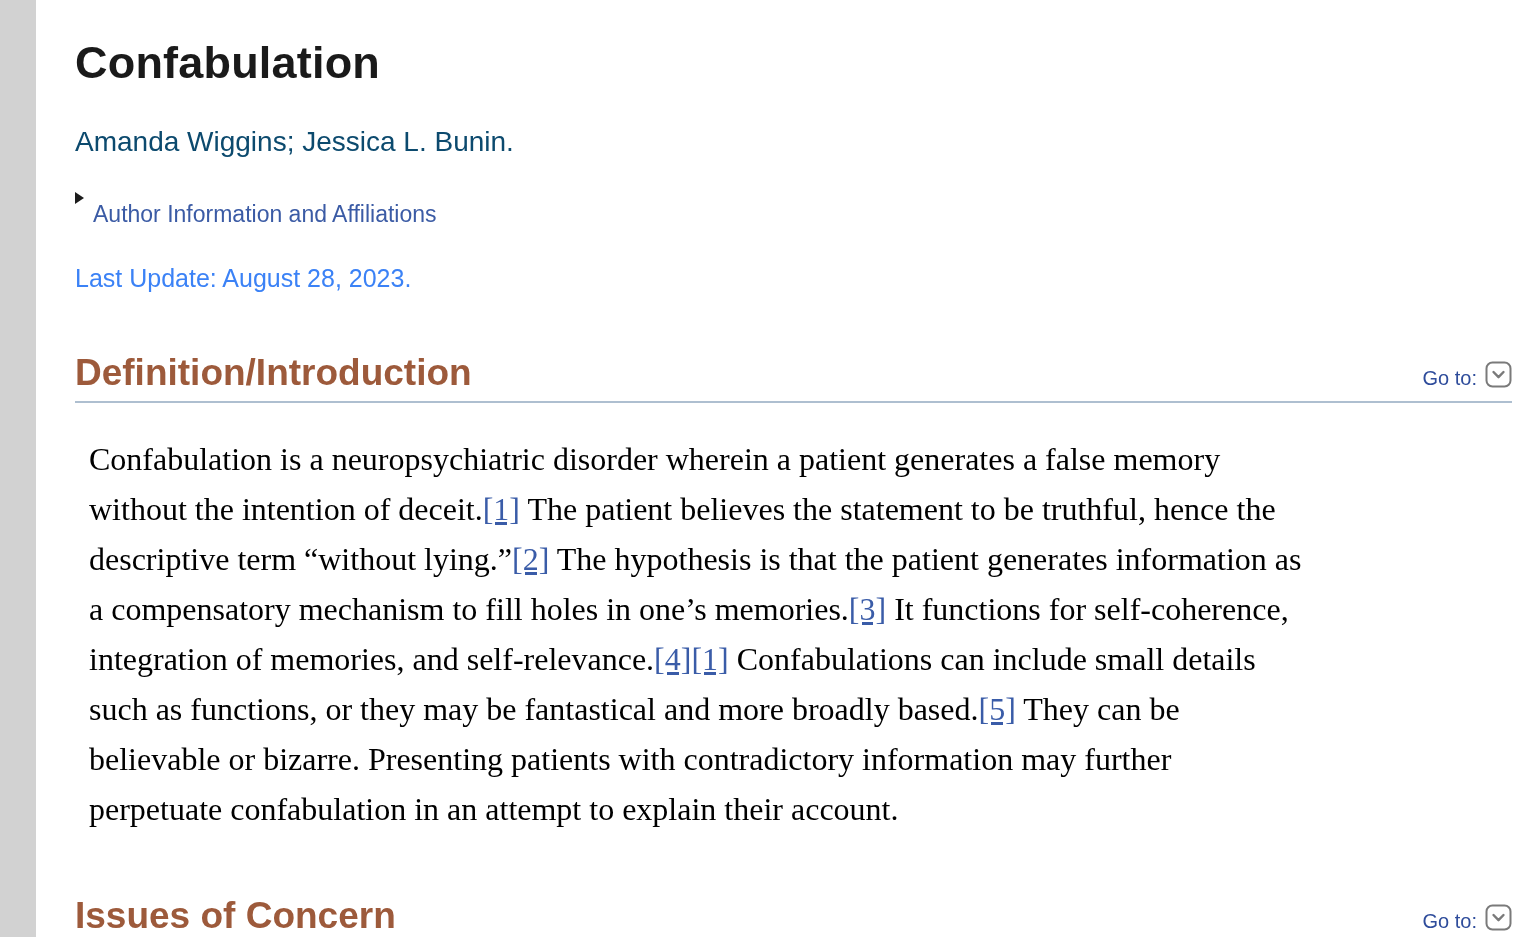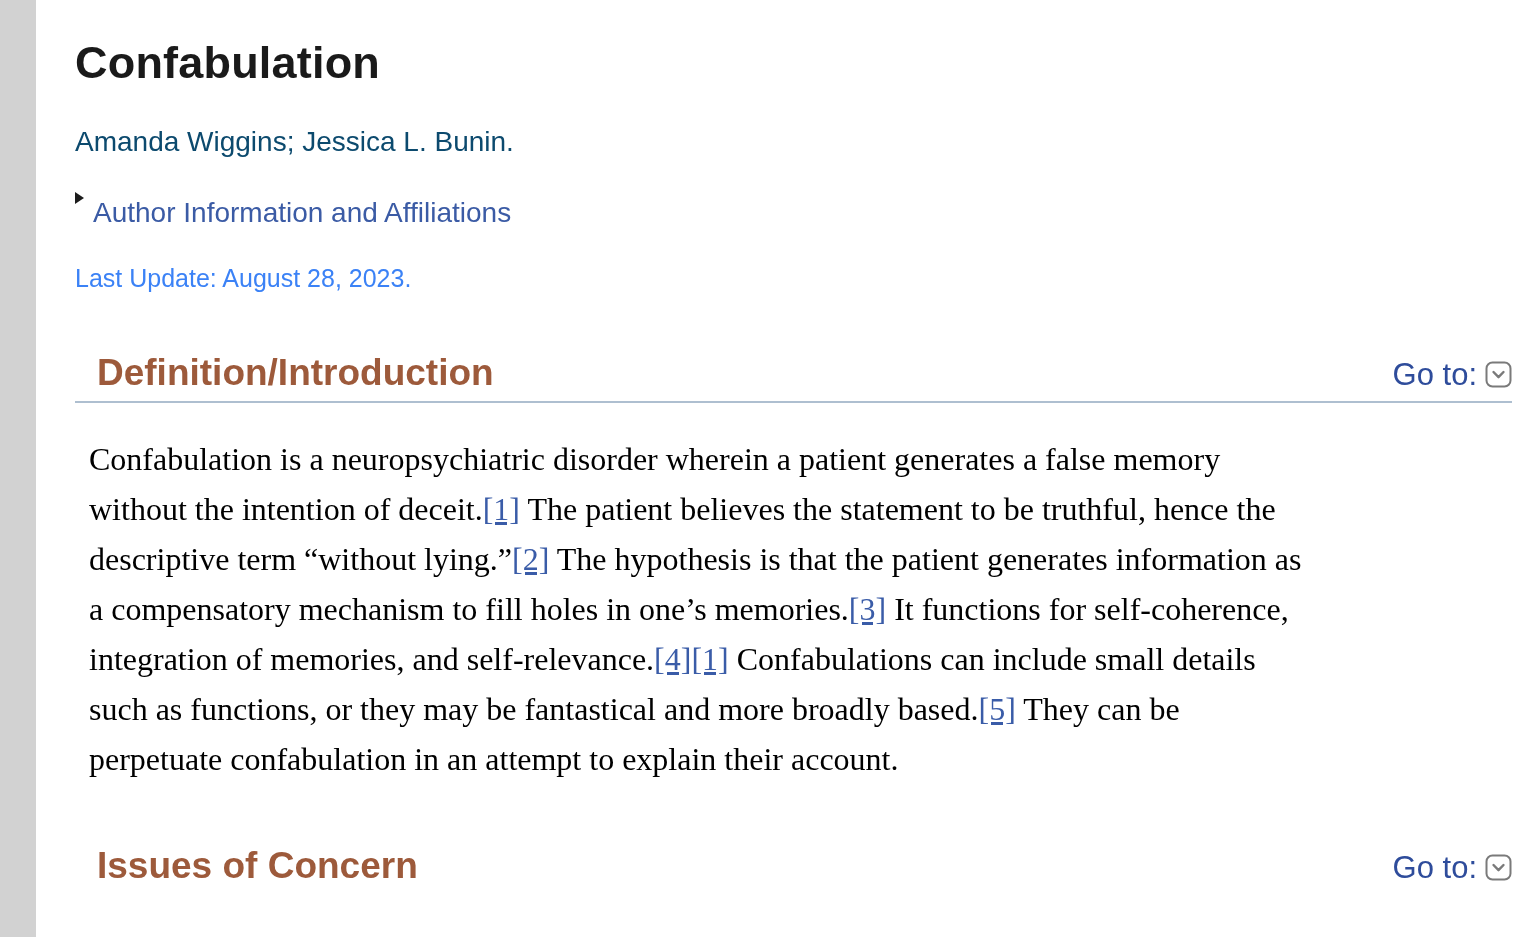--- a/index.html
+++ b/index.html
@@ -29,36 +29,36 @@
   .author-row { margin-top: 33px; line-height: 34px; }
   .tri-icon {
     display: inline-block; width: 0; height: 0;
     border-left: 9px solid #1c1c1c;
     border-top: 6px solid transparent;
     border-bottom: 6px solid transparent;
     margin-right: 9px; vertical-align: 18px;
     cursor: pointer;
   }
   .author-link {
-    font-size: 28px; color: #3b5ba5; text-decoration: none; cursor: pointer;
+    font-size: 23px; color: #3b5ba5; text-decoration: none; cursor: pointer;
   }
 
   .last-update { margin-top: 29px; font-size: 25px; color: #3b82f6; line-height: 1.25; }
 
   .section-head {
     display: flex; justify-content: space-between; align-items: baseline;
   }
   .section-head.first  { margin-top: 57px; }
   .section-head.second { margin-top: 60px; }
   .section-heading {
-    font-size: 37px; font-weight: bold; color: #9d5a3b; line-height: 1.2; margin-left: 22px;
+    font-size: 37px; font-weight: bold; color: #9d5a3b; line-height: 1.2;
   }
   .goto { white-space: nowrap; }
   .goto-link {
-    font-size: 31px; color: #2e4c9b; text-decoration: none; cursor: pointer;
+    font-size: 20px; color: #2e4c9b; text-decoration: none; cursor: pointer;
   }
   .goto-box {
     display: inline-block; width: 27px; height: 27px; margin-left: 8px;
     vertical-align: -3px; cursor: pointer;
   }
   .section-rule {
     border: none; border-top: 2px solid #aebfd0; margin-top: 6px;
   }
 
   .body-text {
@@ -95,20 +95,21 @@
   </div>
   <hr class="section-rule">
 
   <div class="body-text">
     <div class="line"><span>Confabulation is a neuropsychiatric disorder wherein a patient generates a false memory</span></div>
     <div class="line"><span>without the intention of deceit.</span><a class="ref">[1]</a><span> The patient believes the statement to be truthful, hence the</span></div>
     <div class="line"><span>descriptive term “without lying.”</span><a class="ref">[2]</a><span> The hypothesis is that the patient generates information as</span></div>
     <div class="line"><span>a compensatory mechanism to fill holes in one’s memories.</span><a class="ref">[3]</a><span> It functions for self-coherence,</span></div>
     <div class="line"><span>integration of memories, and self-relevance.</span><a class="ref">[4]</a><a class="ref">[1]</a><span> Confabulations can include small details</span></div>
     <div class="line"><span>such as functions, or they may be fantastical and more broadly based.</span><a class="ref">[5]</a><span> They can be</span></div>
+    <div class="line"><span>believable or bizarre. Presenting patients with contradictory information may further</span></div>
     <div class="line"><span>perpetuate confabulation in an attempt to explain their account.</span></div>
   </div>
 
   <div class="section-head second">
     <h2 class="section-heading">Issues of Concern</h2>
     <span class="goto"><a class="goto-link">Go to:</a><span class="goto-box"><svg width="27" height="27" viewBox="0 0 27 27">
             <rect x="1.5" y="1.5" width="24" height="24" rx="6" fill="#ffffff" stroke="#7a7a7a" stroke-width="2"></rect>
             <path d="M8.5 11 L13.5 16.2 L18.5 11" fill="none" stroke="#7a7a7a" stroke-width="2.4" stroke-linecap="round" stroke-linejoin="round"></path>
           </svg></span></span>
   </div>

